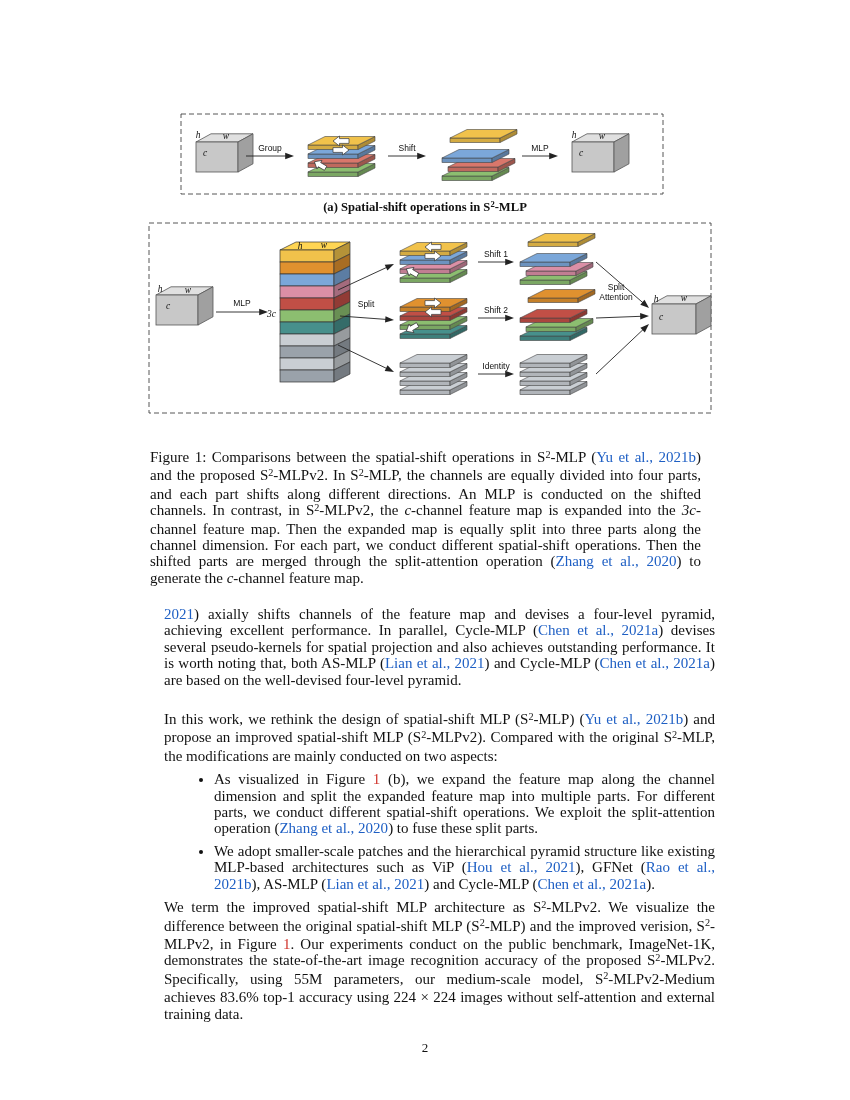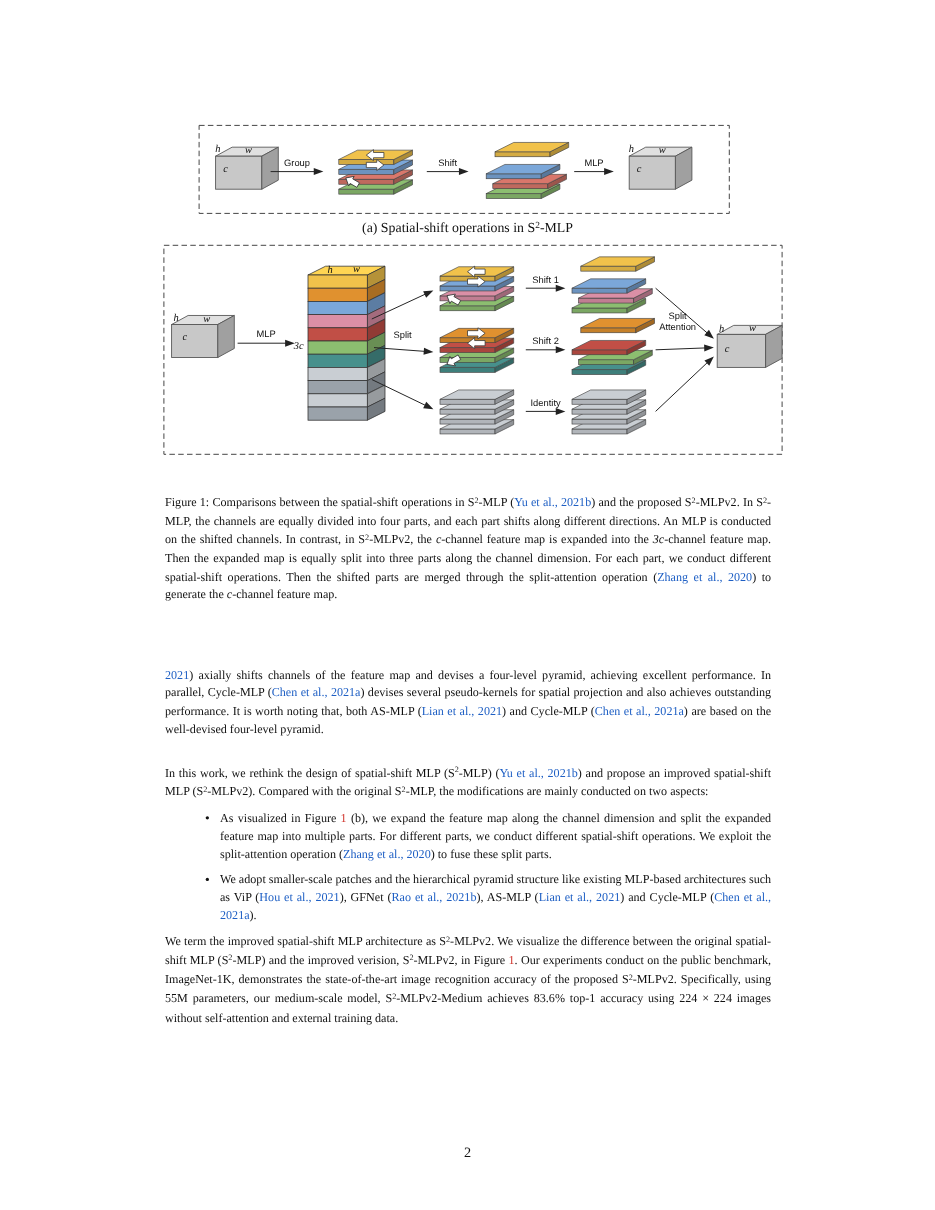--- a/index.html
+++ b/index.html
@@ -1,21 +1,21 @@
 <!DOCTYPE html>
 <html style="--cite: #1E5FC4; --ref: #D0342C;"><head>
 <meta charset="utf-8">
 <style>
   *{margin:0;padding:0;box-sizing:border-box;}
   html,body{background:#ffffff;}
   body{font-family:"Liberation Serif",serif;color:#111;}
   .page{position:relative;width:850px;height:1100px;margin:0 auto;background:#fff;overflow:hidden;}
   .abs{position:absolute;}
-  .body-text{font-size:11px;line-height:16.4px;text-align:justify;color:#111;}
-  .cap-center{text-align:center;font-size:12.6px;color:#111;}
+  .body-text{font-size:15px;line-height:16.4px;text-align:justify;color:#111;}
+  .cap-center{text-align:center;font-size:12.6px;color:#111;font-weight:bold;}
   .seg-b{color:var(--cite,#1E5FC4);}
   .seg-r{color:var(--ref,#D0342C);}
   .seg-i{font-style:italic;}
   .seg-sup{font-size:0.68em;position:relative;top:-0.42em;}
   ul.points{margin:7px 0 7px 0;padding-left:50px;}
   ul.points li{margin:0 0 6px 0;}
   p.para{margin:0;}
   p.para + p.para{margin-top:23px;}
   .pageno{font-size:13px;text-align:center;width:850px;left:0;top:1040px;}
   svg text{fill:#111;}
@@ -229,21 +229,21 @@
     <text class="slbl" x="468" y="70" text-anchor="middle">Split</text>
     <text class="slbl" x="468" y="80" text-anchor="middle">Attention</text>
     <text class="mlbl" x="508" y="82" text-anchor="middle">h</text>
     <text class="mlbl" x="536" y="81" text-anchor="middle">w</text>
     <text class="mlbl" x="513" y="100" text-anchor="middle">c</text>
   </svg>
 
 
   <div class="abs body-text" style="left:150px;top:449px;width:551px"><span>Figure 1: Comparisons between the spatial-shift operations in S</span><span class="seg-sup">2</span><span>-MLP (</span><span class="seg-b">Yu et al., 2021b</span><span>) and the proposed S</span><span class="seg-sup">2</span><span>-MLPv2. In S</span><span class="seg-sup">2</span><span>-MLP, the channels are equally divided into four parts, and each part shifts along different directions. An MLP is conducted on the shifted channels. In contrast, in S</span><span class="seg-sup">2</span><span>-MLPv2, the </span><span class="seg-i">c</span><span>-channel feature map is expanded into the </span><span class="seg-i">3c</span><span>-channel feature map. Then the expanded map is equally split into three parts along the channel dimension. For each part, we conduct different spatial-shift operations. Then the shifted parts are merged through the split-attention operation (</span><span class="seg-b">Zhang et al., 2020</span><span>) to generate the </span><span class="seg-i">c</span><span>-channel feature map.</span></div>
 
-  <div class="abs" style="left:150px;top:606px;width:551px">
+  <div class="abs" style="left:164px;top:606px;width:551px">
     <p class="para body-text"><span class="seg-b">2021</span><span>) axially shifts channels of the feature map and devises a four-level pyramid, achieving excellent performance. In parallel, Cycle-MLP (</span><span class="seg-b">Chen et al., 2021a</span><span>) devises several pseudo-kernels for spatial projection and also achieves outstanding performance. It is worth noting that, both AS-MLP (</span><span class="seg-b">Lian et al., 2021</span><span>) and Cycle-MLP (</span><span class="seg-b">Chen et al., 2021a</span><span>) are based on the well-devised four-level pyramid.</span></p>
     <p class="para body-text"><span>In this work, we rethink the design of spatial-shift MLP (S</span><span class="seg-sup">2</span><span>-MLP) (</span><span class="seg-b">Yu et al., 2021b</span><span>) and propose an improved spatial-shift MLP (S</span><span class="seg-sup">2</span><span>-MLPv2). Compared with the original S</span><span class="seg-sup">2</span><span>-MLP, the modifications are mainly conducted on two aspects:</span></p>
     <ul class="points">
       <li class="body-text"><span>As visualized in Figure </span><span class="seg-r">1</span><span> (b), we expand the feature map along the channel dimension and split the expanded feature map into multiple parts. For different parts, we conduct different spatial-shift operations. We exploit the split-attention operation (</span><span class="seg-b">Zhang et al., 2020</span><span>) to fuse these split parts.</span></li>
       <li class="body-text"><span>We adopt smaller-scale patches and the hierarchical pyramid structure like existing MLP-based architectures such as ViP (</span><span class="seg-b">Hou et al., 2021</span><span>), GFNet (</span><span class="seg-b">Rao et al., 2021b</span><span>), AS-MLP (</span><span class="seg-b">Lian et al., 2021</span><span>) and Cycle-MLP (</span><span class="seg-b">Chen et al., 2021a</span><span>).</span></li>
     </ul>
     <p class="para body-text"><span>We term the improved spatial-shift MLP architecture as S</span><span class="seg-sup">2</span><span>-MLPv2. We visualize the difference between the original spatial-shift MLP (S</span><span class="seg-sup">2</span><span>-MLP) and the improved verision, S</span><span class="seg-sup">2</span><span>-MLPv2, in Figure </span><span class="seg-r">1</span><span>. Our experiments conduct on the public benchmark, ImageNet-1K, demonstrates the state-of-the-art image recognition accuracy of the proposed S</span><span class="seg-sup">2</span><span>-MLPv2. Specifically, using 55M parameters, our medium-scale model, S</span><span class="seg-sup">2</span><span>-MLPv2-Medium achieves 83.6% top-1 accuracy using 224 × 224 images without self-attention and external training data.</span></p>
   </div>
 
   <div class="abs pageno">2</div>

